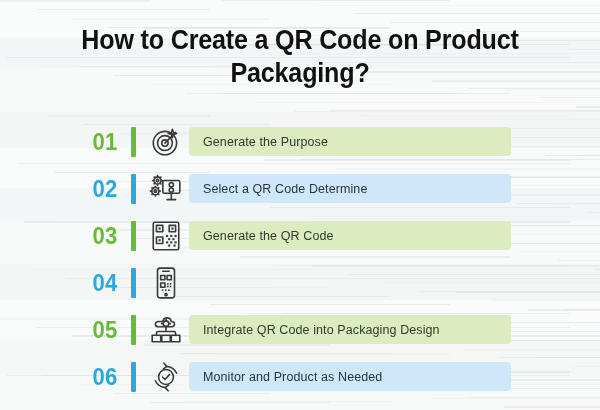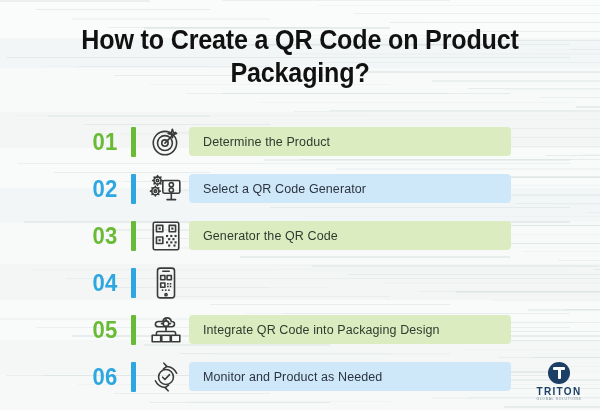--- a/index.html
+++ b/index.html
@@ -238,42 +238,42 @@
         <div class="icon">
           <svg viewBox="0 0 32 32">
             <circle cx="15" cy="17" r="11" stroke="#3a3a3a" fill="none" stroke-width="1.5" stroke-linecap="round" stroke-linejoin="round"></circle>
             <circle cx="15" cy="17" r="7" stroke="#3a3a3a" fill="none" stroke-width="1.5" stroke-linecap="round" stroke-linejoin="round"></circle>
             <circle cx="15" cy="17" r="3" stroke="#3a3a3a" fill="none" stroke-width="1.5" stroke-linecap="round" stroke-linejoin="round"></circle>
             <path d="M15 17 L25 7" stroke="#3a3a3a" fill="none" stroke-width="1.5" stroke-linecap="round" stroke-linejoin="round"></path>
             <path d="M22 4 l1 3 3 1 -3 1 -1 3 -1 -3 -3 -1 3 -1z" stroke="#3a3a3a" fill="none" stroke-width="1.5" stroke-linecap="round" stroke-linejoin="round"></path>
           </svg>
         </div>
         <div class="pill">
-          <span>Determine the Product</span>
+          <span>Generate the Purpose</span>
         </div>
       </div>
       <div class="row blue">
         <div class="num">02</div>
         <div class="bar"></div>
         <div class="icon">
           <svg viewBox="0 0 32 32">
             <rect x="13" y="8" width="16" height="12" rx="1.5" stroke="#3a3a3a" fill="none" stroke-width="1.5" stroke-linecap="round" stroke-linejoin="round"></rect>
             <path d="M21 20 v4 M17 26 h8 M21 24 v2" stroke="#3a3a3a" fill="none" stroke-width="1.5" stroke-linecap="round" stroke-linejoin="round"></path>
             <circle cx="21" cy="12" r="2" stroke="#3a3a3a" fill="none" stroke-width="1.5" stroke-linecap="round" stroke-linejoin="round"></circle>
             <circle cx="21" cy="17" r="2" stroke="#3a3a3a" fill="none" stroke-width="1.5" stroke-linecap="round" stroke-linejoin="round"></circle>
             <circle cx="8" cy="8" r="3.4" stroke="#3a3a3a" fill="none" stroke-width="1.5" stroke-linecap="round" stroke-linejoin="round"></circle>
             <circle cx="8" cy="8" r="1.2" stroke="#3a3a3a" fill="none" stroke-width="1.5" stroke-linecap="round" stroke-linejoin="round"></circle>
             <path d="M8 3.4 v1.2 M8 11.4 v1.2 M3.4 8 h1.2 M11.4 8 h1.2 M4.8 4.8 l.9.9 M10.3 10.3 l.9.9 M11.2 4.8 l-.9.9 M5.7 10.3 l-.9.9" stroke="#3a3a3a" fill="none" stroke-width="1.5" stroke-linecap="round" stroke-linejoin="round"></path>
             <circle cx="6" cy="18" r="3.4" stroke="#3a3a3a" fill="none" stroke-width="1.5" stroke-linecap="round" stroke-linejoin="round"></circle>
             <circle cx="6" cy="18" r="1.2" stroke="#3a3a3a" fill="none" stroke-width="1.5" stroke-linecap="round" stroke-linejoin="round"></circle>
             <path d="M6 13.4 v1.2 M6 21.4 v1.2 M1.4 18 h1.2 M9.4 18 h1.2 M2.8 14.8 l.9.9 M8.3 20.3 l.9.9 M9.2 14.8 l-.9.9 M3.7 20.3 l-.9.9" stroke="#3a3a3a" fill="none" stroke-width="1.5" stroke-linecap="round" stroke-linejoin="round"></path>
           </svg>
         </div>
         <div class="pill">
-          <span>Select a QR Code Generator</span>
+          <span>Select a QR Code Determine</span>
         </div>
       </div>
       <div class="row green">
         <div class="num">03</div>
         <div class="bar"></div>
         <div class="icon">
           <svg viewBox="0 0 32 32">
             <rect x="4" y="3" width="24" height="26" rx="1.5" stroke="#3a3a3a" fill="none" stroke-width="1.5" stroke-linecap="round" stroke-linejoin="round"></rect>
             <rect x="7" y="6" width="6" height="6" stroke="#3a3a3a" fill="none" stroke-width="1.5" stroke-linecap="round" stroke-linejoin="round"></rect>
             <rect x="9" y="8" width="2" height="2" fill="#3a3a3a" stroke="none"></rect>
@@ -290,21 +290,21 @@
               <rect x="16" y="21" width="2" height="2"></rect>
               <rect x="20" y="21" width="2" height="2"></rect>
               <rect x="24" y="21" width="2" height="2"></rect>
               <rect x="18" y="24" width="2" height="2"></rect>
               <rect x="23" y="24" width="2" height="2"></rect>
               <rect x="15" y="9" width="0" height="0"></rect>
             </g>
           </svg>
         </div>
         <div class="pill">
-          <span>Generator the QR Code</span>
+          <span>Generate the QR Code</span>
         </div>
       </div>
       <div class="row blue">
         <div class="num">04</div>
         <div class="bar"></div>
         <div class="icon">
           <svg viewBox="0 0 32 32">
             <rect x="8" y="2" width="16" height="28" rx="2.5" stroke="#3a3a3a" fill="none" stroke-width="1.5" stroke-linecap="round" stroke-linejoin="round"></rect>
             <path d="M13 5 h6" stroke="#3a3a3a" fill="none" stroke-width="1.5" stroke-linecap="round" stroke-linejoin="round"></path>
             <circle cx="16" cy="27" r="1" stroke="#3a3a3a" fill="none" stroke-width="1.5" stroke-linecap="round" stroke-linejoin="round"></circle>
@@ -353,19 +353,14 @@
             <path d="M6 19.5 a11 11 0 0 0 9.5 6.4" stroke="#3a3a3a" fill="none" stroke-width="1.5" stroke-linecap="round" stroke-linejoin="round"></path>
             <path d="M18 29 l-2.8 -3 3.2 -2.4" stroke="#3a3a3a" fill="none" stroke-width="1.5" stroke-linecap="round" stroke-linejoin="round"></path>
           </svg>
         </div>
         <div class="pill">
           <span>Monitor and Product as Needed</span>
         </div>
       </div>
     </div>
 
-  <div class="logo">
-    <div class="mark"></div>
-    <div class="name">TRITON</div>
-    <div class="tag">GLOBAL SOLUTIONS</div>
-  </div>
 
 </div>
 
 </body></html>

